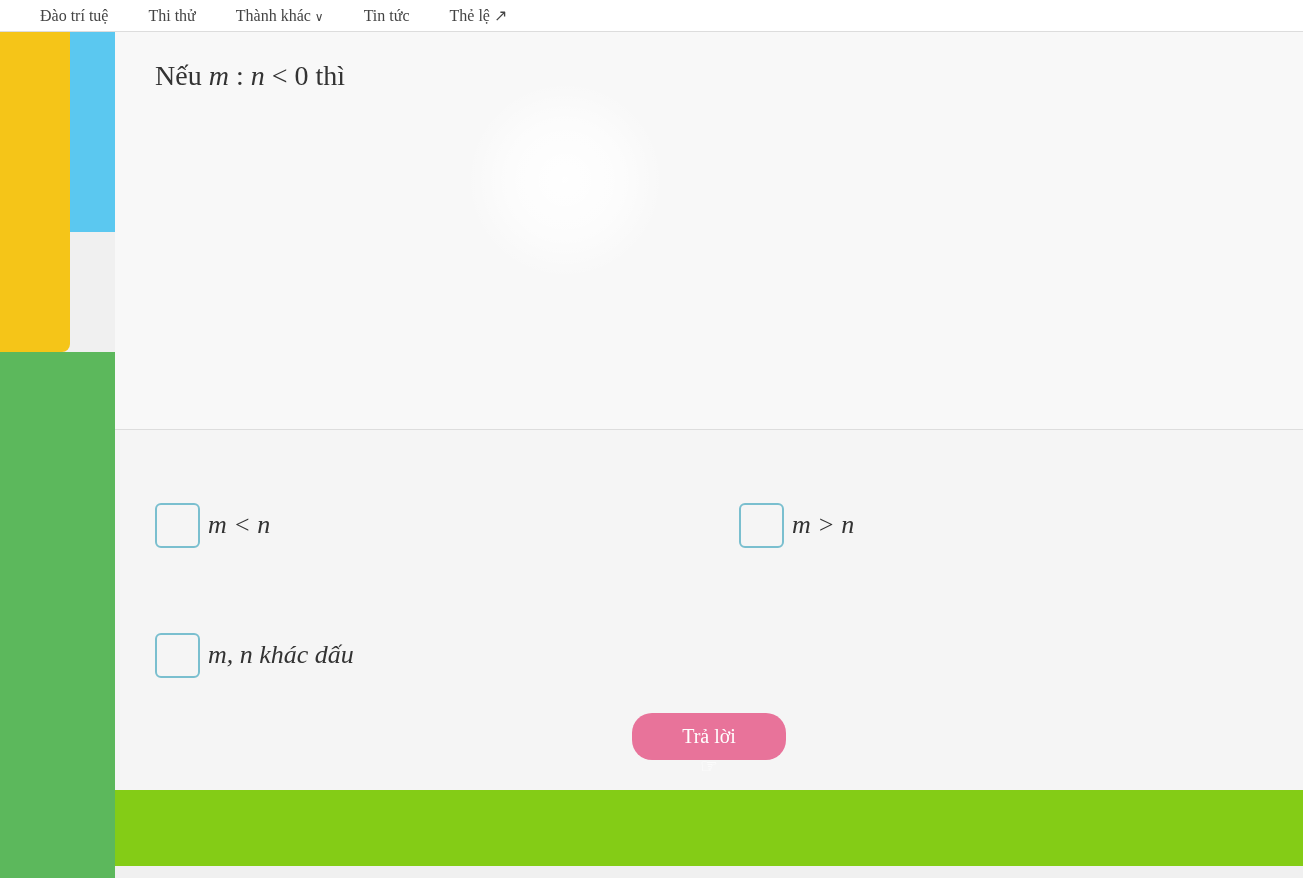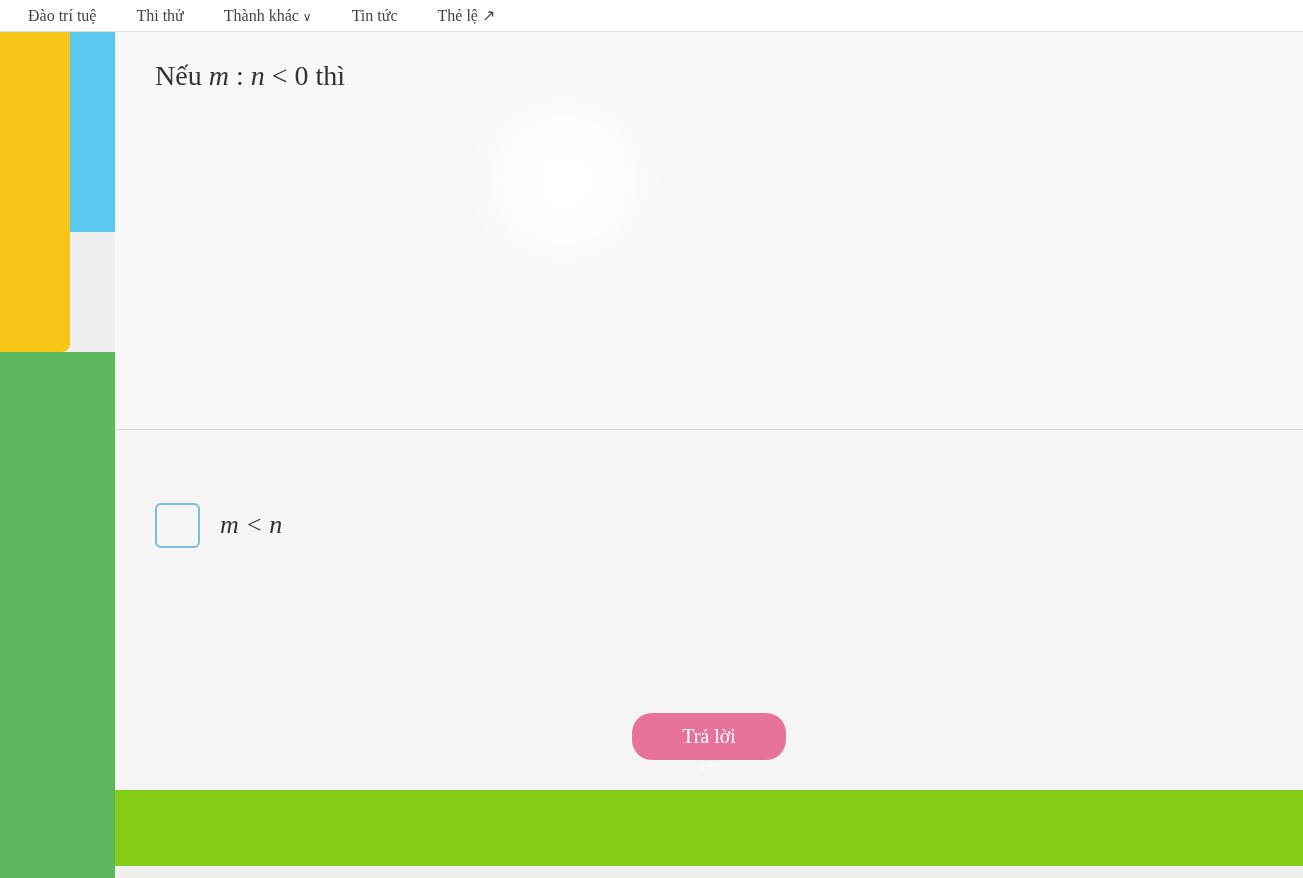--- a/index.html
+++ b/index.html
@@ -16,21 +16,21 @@
     
     .navbar {
       position: absolute;
       top: 0;
       left: 0;
       width: 100%;
       height: 32px;
       background: #fff;
       display: flex;
       align-items: center;
-      padding: 0 28px;
+      padding: 0 40px;
       gap: 40px;
       border-bottom: 1px solid #ddd;
       z-index: 10;
     }
 
     .nav-item {
       font-size: 16px;
       color: #444;
       cursor: pointer;
       white-space: nowrap;
@@ -141,21 +141,21 @@
       display: grid;
       grid-template-columns: 1fr 1fr;
       grid-template-rows: 1fr 1fr;
       gap: 20px 60px;
       height: 240px;
     }
 
     .answer-option {
       display: flex;
       align-items: center;
-      gap: 20px;
+      gap: 8px;
       cursor: pointer;
     }
 
     .answer-checkbox {
       width: 45px;
       height: 45px;
       border: 2px solid #7abfcf;
       border-radius: 6px;
       background: transparent;
       flex-shrink: 0;
@@ -230,22 +230,30 @@
   </div>
 
   <div class="answers-section">
     <div class="answers-grid">
 
       <div class="answer-option">
         <div class="answer-checkbox"></div>
         <span class="answer-label"><em>m</em> &lt; <em>n</em></span>
       </div>
 
-
-
+      <div class="answer-option">
+        <div class="answer-checkbox"></div>
+        <span class="answer-label"><em>m</em> &gt; <em>n</em></span>
+      </div>
+
+
+      <div class="answer-option">
+        <div class="answer-checkbox"></div>
+        <span class="answer-label"><em>m</em>, <em>n</em> khác dấu</span>
+      </div>
 
     </div>
 
     <div class="submit-area">
       <button class="submit-btn">
         <span>Trả lời</span>
         <span class="cursor-hand">☞</span>
       </button>
     </div>
   </div>

